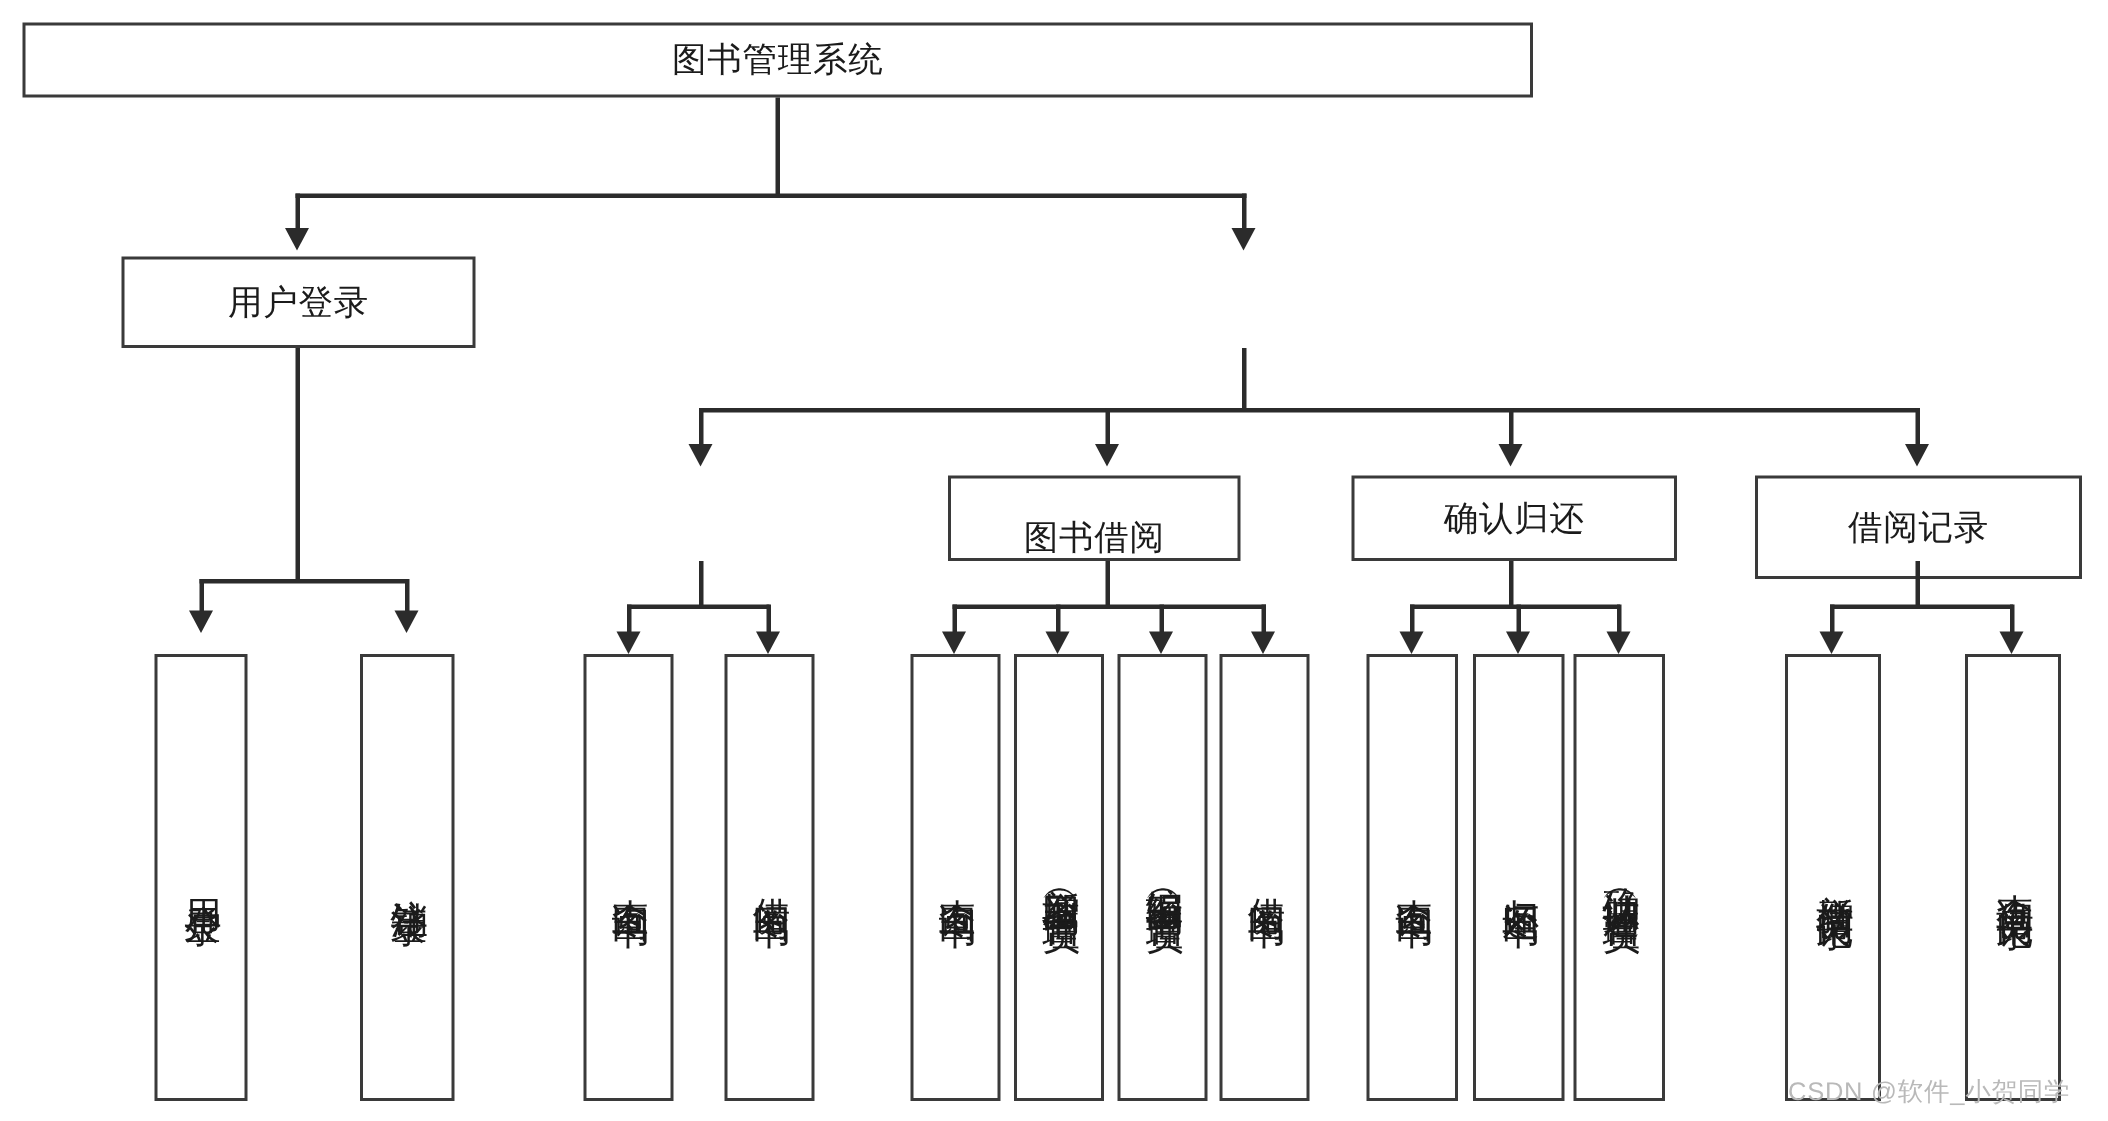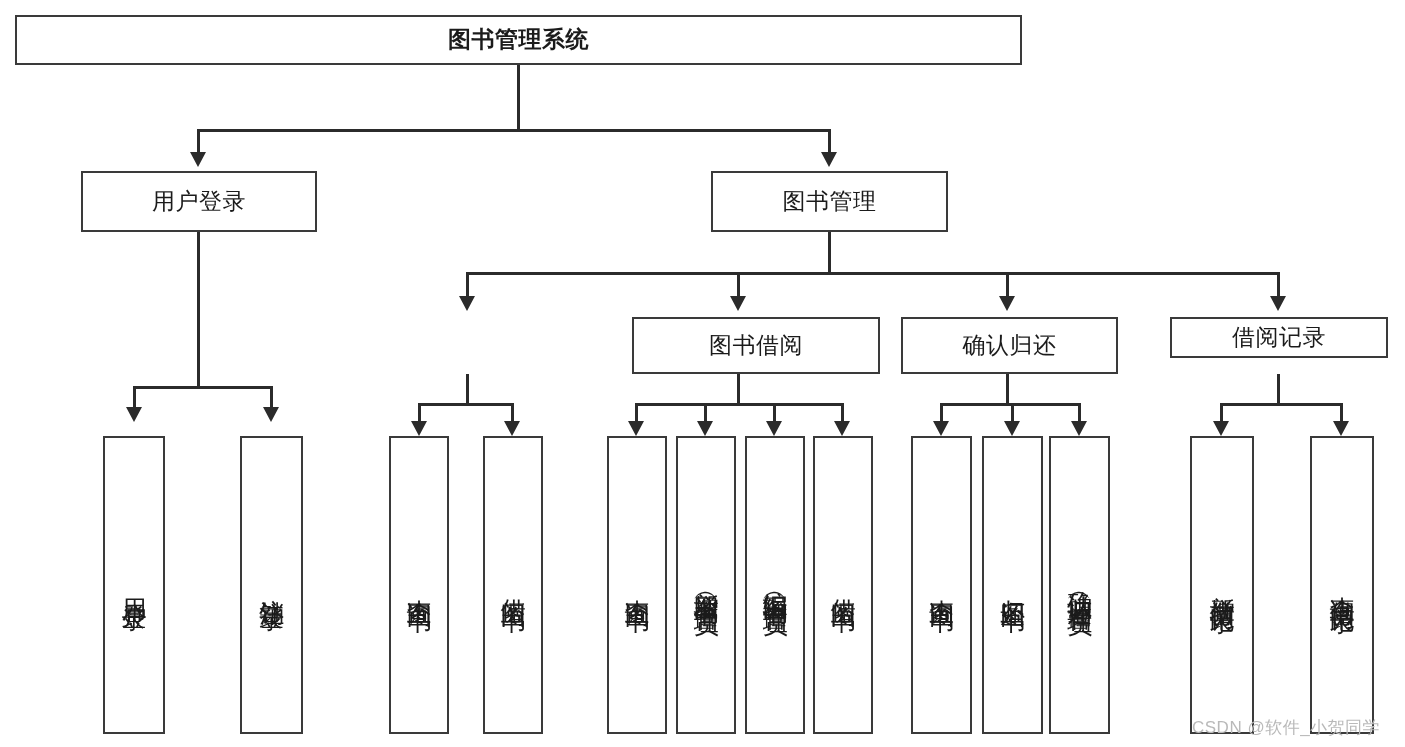--- a/index.html
+++ b/index.html
@@ -64,63 +64,60 @@
     font-size: 17px;
     letter-spacing: 0.5px;
     white-space: nowrap;
   }
 </style>
 </head>
 <body>
 
 <div id="canvas">
 
-  <div class="node horiz" style="left:15px; top:15px; width:1007px; height:50px;font-weight:bold;">
+  <div class="node horiz" style="left:15px; top:15px; width:1007px; height:50px;">
     <span>图书管理系统</span>
   </div>
 
   <div class="edge v" style="left:517px; top:65px; height:65px;"></div>
   <div class="edge h" style="left:197px; top:129px; width:634px;"></div>
   <div class="edge v" style="left:197px; top:129px; height:25px;"></div>
   <div class="arrow" style="left:190px; top:152px;"></div>
   <div class="edge v" style="left:828px; top:129px; height:25px;"></div>
   <div class="arrow" style="left:821px; top:152px;"></div>
 
   <div class="node horiz" style="left:81px; top:171px; width:236px; height:61px;">
     <span>用户登录</span>
-  </div>
-  <div class="node horiz" style="left:711px; top:171px; width:237px; height:61px;">
-    <span>图书管理</span>
   </div>
 
   <div class="edge v" style="left:197px; top:232px; height:155px;"></div>
   <div class="edge h" style="left:133px; top:386px; width:139px;"></div>
   <div class="edge v" style="left:133px; top:386px; height:22px;"></div>
   <div class="arrow" style="left:126px; top:407px;"></div>
   <div class="edge v" style="left:270px; top:386px; height:22px;"></div>
   <div class="arrow" style="left:263px; top:407px;"></div>
 
   <div class="edge v" style="left:828px; top:232px; height:41px;"></div>
   <div class="edge h" style="left:466px; top:272px; width:814px;"></div>
   <div class="edge v" style="left:466px; top:272px; height:25px;"></div>
   <div class="arrow" style="left:459px; top:296px;"></div>
   <div class="edge v" style="left:737px; top:272px; height:25px;"></div>
   <div class="arrow" style="left:730px; top:296px;"></div>
   <div class="edge v" style="left:1006px; top:272px; height:25px;"></div>
   <div class="arrow" style="left:999px; top:296px;"></div>
   <div class="edge v" style="left:1277px; top:272px; height:25px;"></div>
   <div class="arrow" style="left:1270px; top:296px;"></div>
 
-  <div class="node horiz" style="left:632px; top:317px; width:248px; height:57px;">
+  <div class="node horiz" style="left:632px; top:317px; width:195px; height:57px;align-items:flex-end;">
     <span>图书借阅</span>
   </div>
   <div class="node horiz" style="left:901px; top:317px; width:217px; height:57px;">
     <span>确认归还</span>
   </div>
-  <div class="node horiz" style="left:1170px; top:317px; width:218px; height:41px;">
+  <div class="node horiz" style="left:1170px; top:317px; width:218px; height:69px;">
     <span>借阅记录</span>
   </div>
 
   <div class="edge v" style="left:466px; top:374px; height:30px;"></div>
   <div class="edge h" style="left:418px; top:403px; width:95px;"></div>
   <div class="edge v" style="left:418px; top:403px; height:22px;"></div>
   <div class="arrow" style="left:411px; top:421px;"></div>
   <div class="edge v" style="left:511px; top:403px; height:22px;"></div>
   <div class="arrow" style="left:504px; top:421px;"></div>
 

